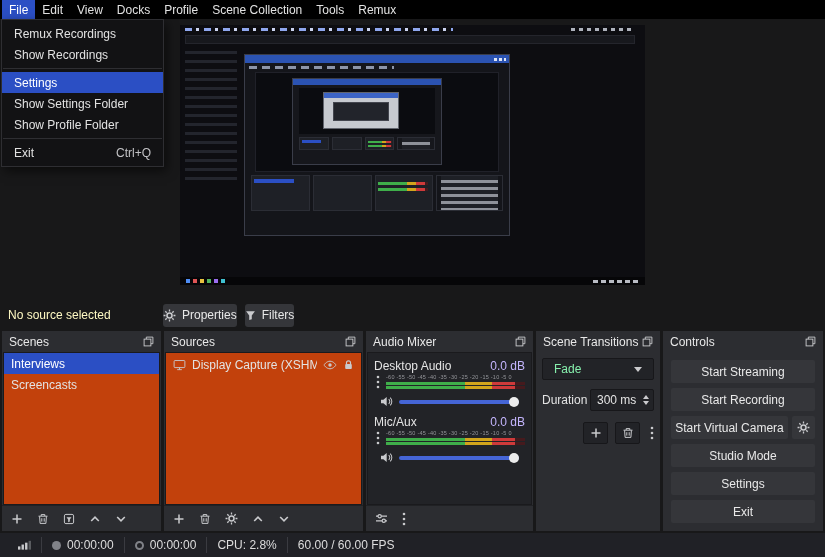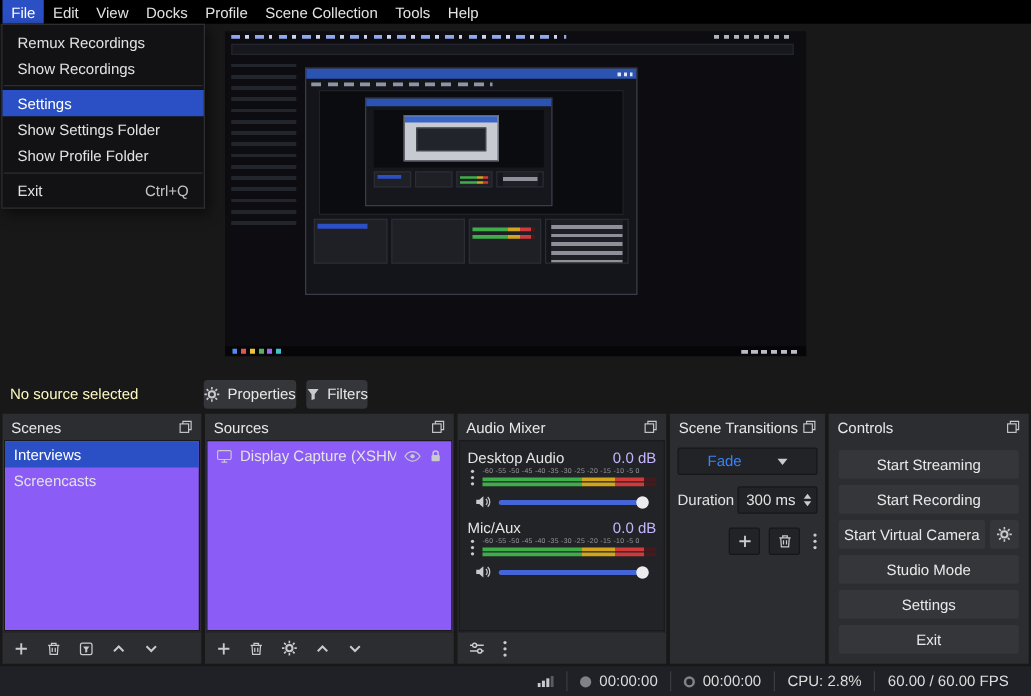--- a/index.html
+++ b/index.html
@@ -75,21 +75,21 @@
   .btn{height:23px;background:#35363a;border-radius:3px;display:inline-flex;align-items:center;gap:6px;padding:0 0;color:#e8e8e8}
 
   
   .docks{height:204px;display:flex;gap:3px;padding:2px}
   .panel{background:#2c2d31;display:flex;flex-direction:column;min-width:0}
   .panel.scenes{width:159px}.panel.sources{width:199px}.panel.mixer{width:167px}
   .panel.transitions{width:124px}.panel.controls{flex:1}
   .panel-h{height:21px;flex:none;display:flex;align-items:center;justify-content:space-between;padding:0 7px;color:#e8e8e8}
   .panel-f{height:26px;flex:none;display:flex;align-items:center;gap:14px;padding:0 9px;border-top:1px solid #202124}
   .fbtn{cursor:pointer}
-  .list{flex:1;background:#8b5cf6;border:1px solid #1a1a1d;margin:0 1px;overflow:hidden}
+  .list{flex:1;background:#c2410c;border:1px solid #1a1a1d;margin:0 1px;overflow:hidden}
   .list-item{height:21px;display:flex;align-items:center;padding:0 7px;color:#e3e3e3}
   .list-item.selected{background:var(--accent,#2b4fc4);color:#fff}
   .src-row{height:24px;display:flex;align-items:center;gap:6px;padding:0 7px;color:#e3e3e3}
   .src-row .src-label{flex:1;white-space:nowrap;overflow:hidden}
 
   
   .mixer-body{flex:1;background:#222327;border:1px solid #1a1a1d;margin:0 1px;overflow:hidden}
   .ch{padding:6px 6px 0}
   .ch-top{display:flex;justify-content:space-between;align-items:baseline}
   .ch-name{color:#e4e4e4}
@@ -100,21 +100,21 @@
   .scale{font-size:5.5px;line-height:7px;color:#95969b;white-space:nowrap;overflow:hidden;letter-spacing:.25px}
   .mbar{height:3px;margin-top:1px;
     background:linear-gradient(90deg,var(--meter_green,#3fae4a) 0 57%,var(--meter_yellow,#d2a51c) 57% 76%,var(--meter_red,#cf3a3a) 76% 93%,#451a1d 93%)}
   .ch-vol{display:flex;align-items:center;gap:6px;padding:7px 6px 2px}
   .slider{position:relative;flex:1;height:4px;border-radius:2px;background:var(--slider_blue,#4565d6)}
   .handle{position:absolute;right:0;top:50%;transform:translateY(-50%);width:10px;height:10px;border-radius:50%;background:#ececec}
 
   
   .tr-body{flex:1;padding:6px}
   .tr-select{height:22px;background:#222327;border:1px solid #17171a;border-radius:2px;
-    display:flex;align-items:center;justify-content:space-between;padding:0 23px;color:#3b82f6;cursor:pointer}
+    display:flex;align-items:center;justify-content:space-between;padding:0 11px;color:#86efac;cursor:pointer}
   .tri-down{width:0;height:0;border-left:4px solid transparent;border-right:4px solid transparent;border-top:5px solid #cbcbce}
   .tri-up{width:0;height:0;border-left:4px solid transparent;border-right:4px solid transparent;border-bottom:5px solid #cbcbce}
   .tri-down.sm{border-left-width:3px;border-right-width:3px;border-top-width:4px}
   .tri-up.sm{border-left-width:3px;border-right-width:3px;border-bottom-width:4px}
   .tr-dur{display:flex;align-items:center;justify-content:space-between;margin-top:9px;color:#e3e3e3}
   .spin{width:64px;height:22px;background:#222327;border:1px solid #17171a;border-radius:2px;
     display:flex;align-items:center;padding:0 4px 0 6px;gap:4px}
   .spin-val{flex:1;white-space:nowrap}
   .spin-arrows{display:flex;flex-direction:column;gap:2px;cursor:pointer}
   .tr-actions{display:flex;align-items:center;justify-content:flex-end;gap:7px;margin-top:11px}
@@ -125,38 +125,38 @@
   
   .ctl-body{flex:1;padding:8px 8px 0}
   .ctl-btn{display:flex;align-items:center;justify-content:center;width:100%;height:23px;
     background:#35363a;border-radius:2px;color:#e9e9e9;margin-bottom:5px;white-space:nowrap;overflow:hidden}
   .vc-row{display:flex;gap:4px;margin-bottom:5px}
   .vc-row .ctl-btn{flex:1;margin-bottom:0}
   .vc-gear{width:23px;height:23px;flex:none;background:#35363a;border-radius:2px;
     display:inline-flex;align-items:center;justify-content:center}
 
   
-  .statusbar{height:24px;background:#202126;display:flex;align-items:center;justify-content:flex-end;padding:0 8px;color:#dddddd}
+  .statusbar{height:24px;background:#202126;display:flex;align-items:center;padding:0 8px;color:#dddddd}
   .sb-item{display:flex;align-items:center;gap:6px;padding:0 10px;height:16px}
   .sb-item + .sb-item{border-left:1px solid #3a3b41}
   .dot-filled{width:9px;height:9px;border-radius:50%;background:#808288}
   .dot-outline{width:9px;height:9px;border-radius:50%;border:2px solid #808288}
 </style>
 </head>
 <body>
 
 <div class="menubar">
   <div class="menu-item active">File</div>
   <div class="menu-item">Edit</div>
   <div class="menu-item">View</div>
   <div class="menu-item">Docks</div>
   <div class="menu-item">Profile</div>
   <div class="menu-item">Scene Collection</div>
   <div class="menu-item">Tools</div>
-  <div class="menu-item">Help</div>
+  <div class="menu-item">Remux</div>
 </div>
 
 <div class="dropdown">
   <div class="dd-item">
     <span>Remux Recordings</span>
   </div>
   <div class="dd-item">
     <span>Show Recordings</span>
   </div>
   <div class="dd-sep"></div>

